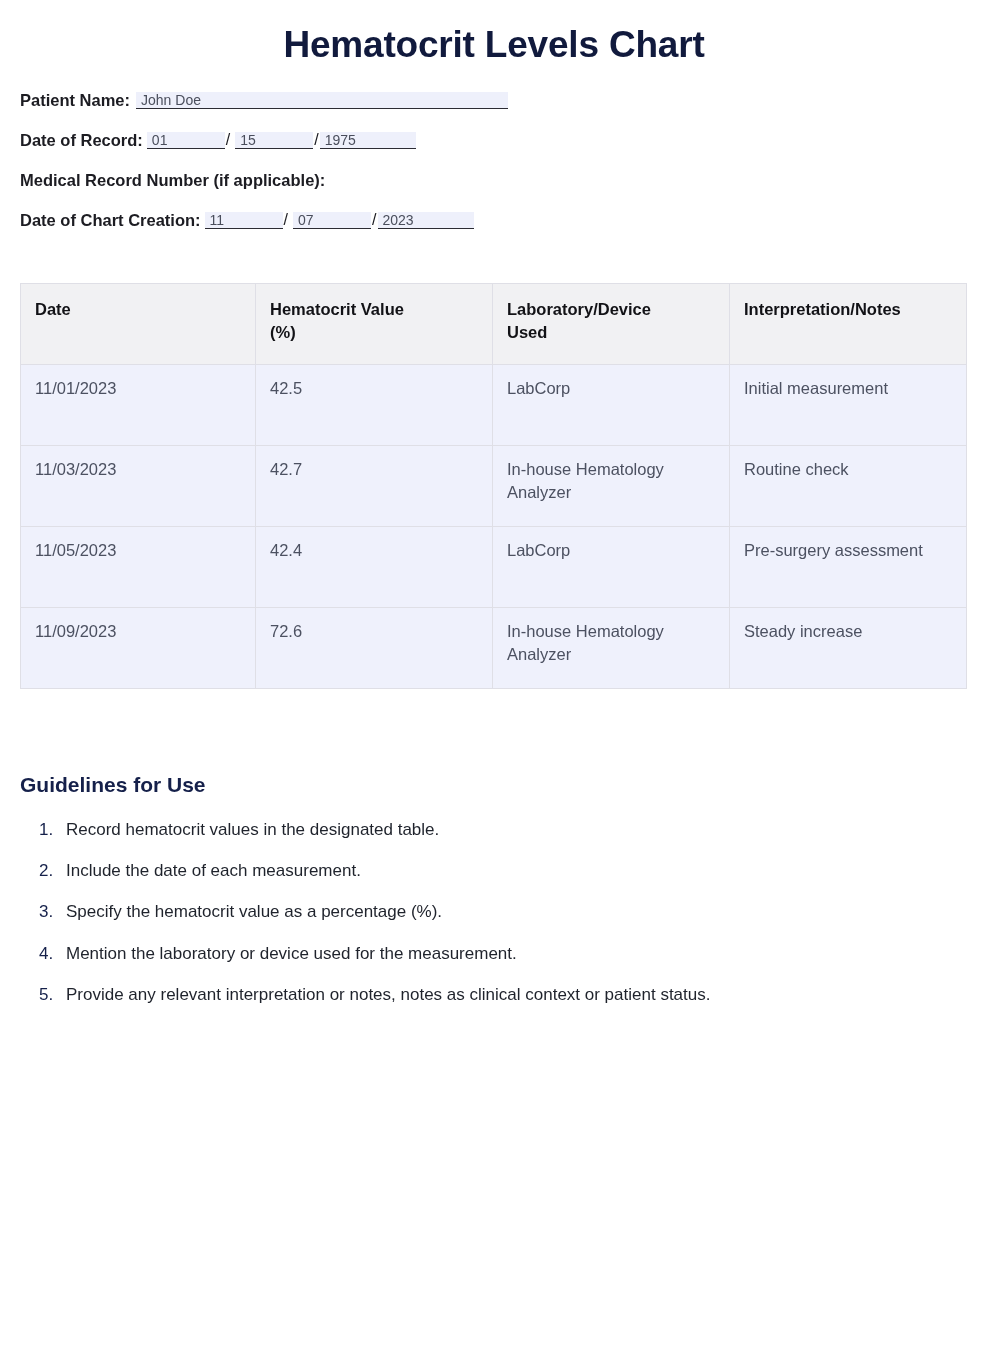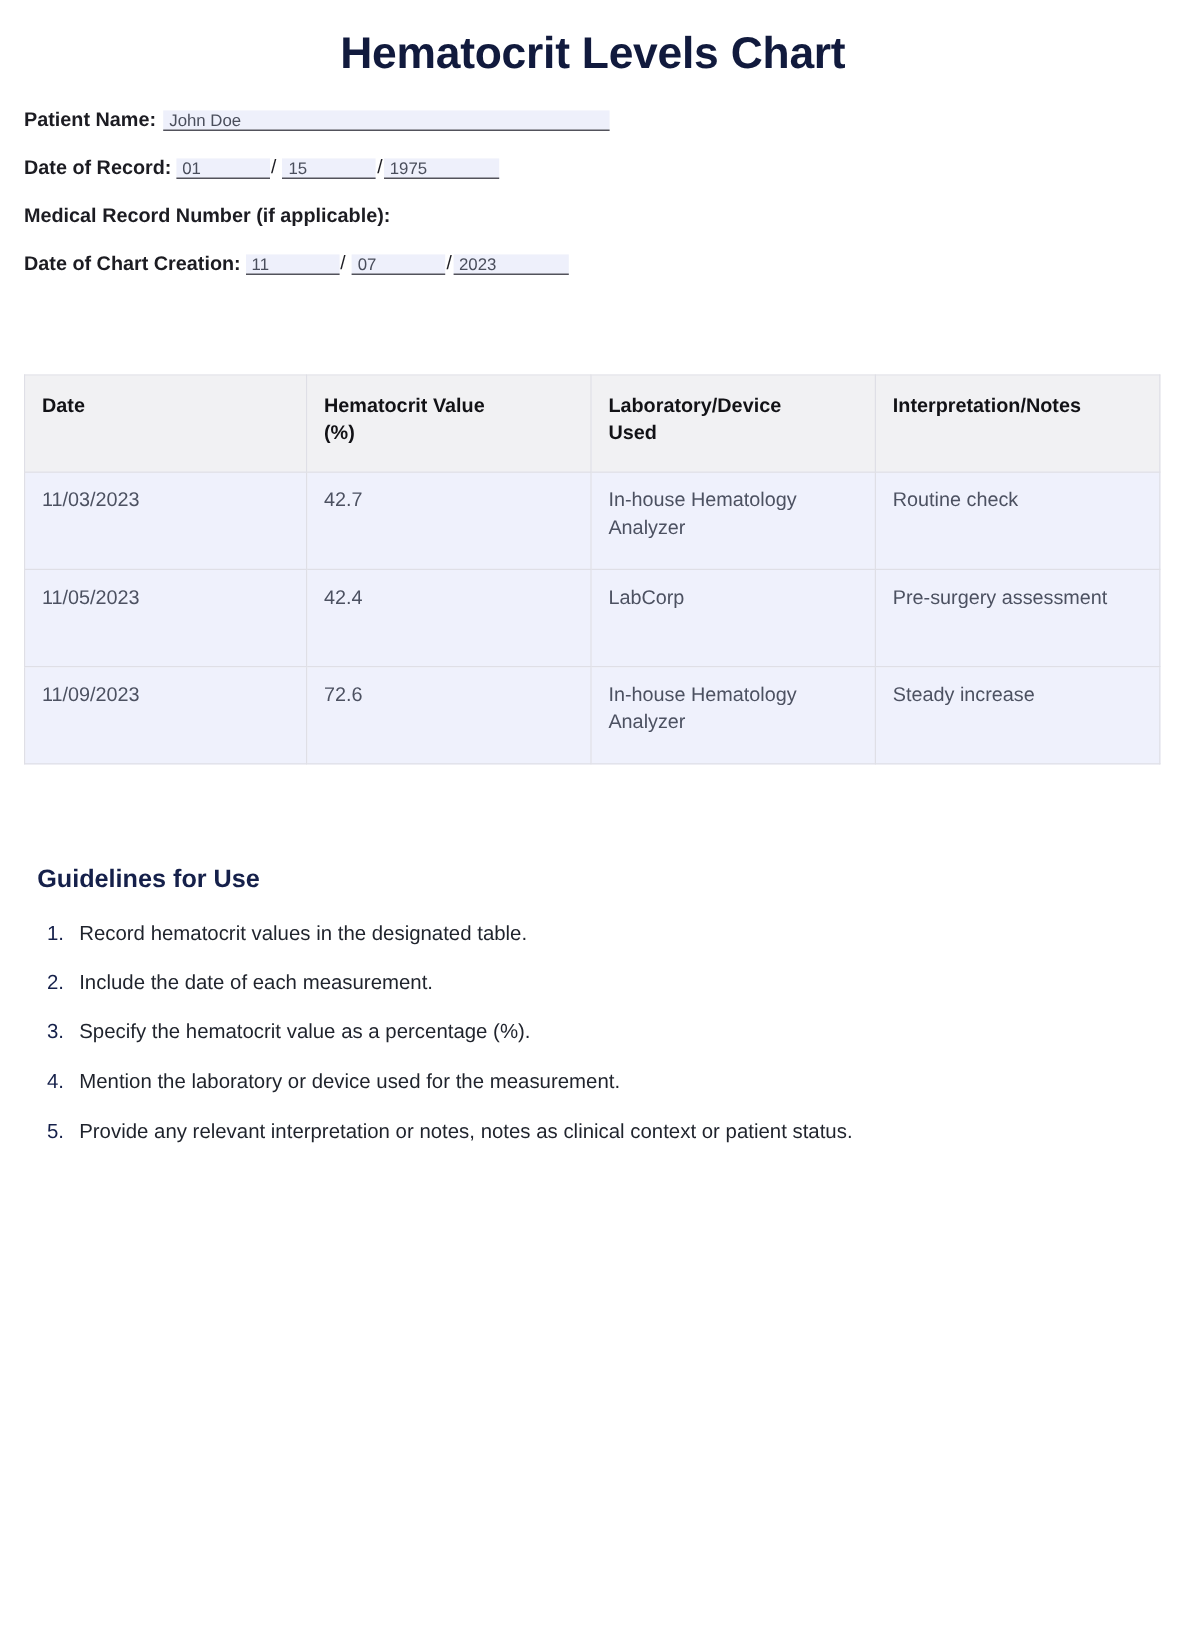--- a/index.html
+++ b/index.html
@@ -36,21 +36,21 @@
 
   
   .section-heading {
     margin: 0;
     font-size: 21px;
     font-weight: bold;
     color: #15204a;
   }
   #patient-section-heading { padding-top: 68px; }
   #record-section-heading  { padding-top: 56px; }
-  #guidelines-heading      { padding-top: 0; margin-left: 11px; }
+  #guidelines-heading      { padding-top: 0; }
 
   
   .form-block { margin-top: 19px; }
   .form-row {
     display: flex;
     align-items: center;
     margin-bottom: 14px;
     height: 26px;
   }
   .form-label {
@@ -82,21 +82,21 @@
   .field-year   { width: 96px; margin-left: 0px; }
   .date-sep {
     font-size: 16px;
     color: #1c1c22;
     padding: 0 1px;
     line-height: 20px;
     font-weight: normal;
   }
 
   
-  .table-wrap { margin-top: 79px; }
+  .table-wrap { margin-top: 50px; }
   table.record-table {
     border-collapse: collapse;
     width: 946px;
     table-layout: fixed;
   }
   table.record-table th,
   table.record-table td {
     border: 1px solid #dfdfe6;
     text-align: left;
     vertical-align: top;
@@ -210,20 +210,26 @@
             <span>Laboratory/Device</span><br>
             <span>Used</span>
           </th>
           <th>
             <span>Interpretation/Notes</span>
           </th>
         </tr>
       </thead>
       <tbody>
 
+        <tr class="row-tall">
+          <td>11/01/2023</td>
+          <td>42.5</td>
+          <td>LabCorp</td>
+          <td class="note-bottom">Initial measurement</td>
+        </tr>
 
         <tr class="row-tall">
           <td>11/03/2023</td>
           <td>42.7</td>
           <td>In-house Hematology Analyzer</td>
           <td>Routine check</td>
         </tr>
 
         <tr class="row-tall">
           <td>11/05/2023</td>

